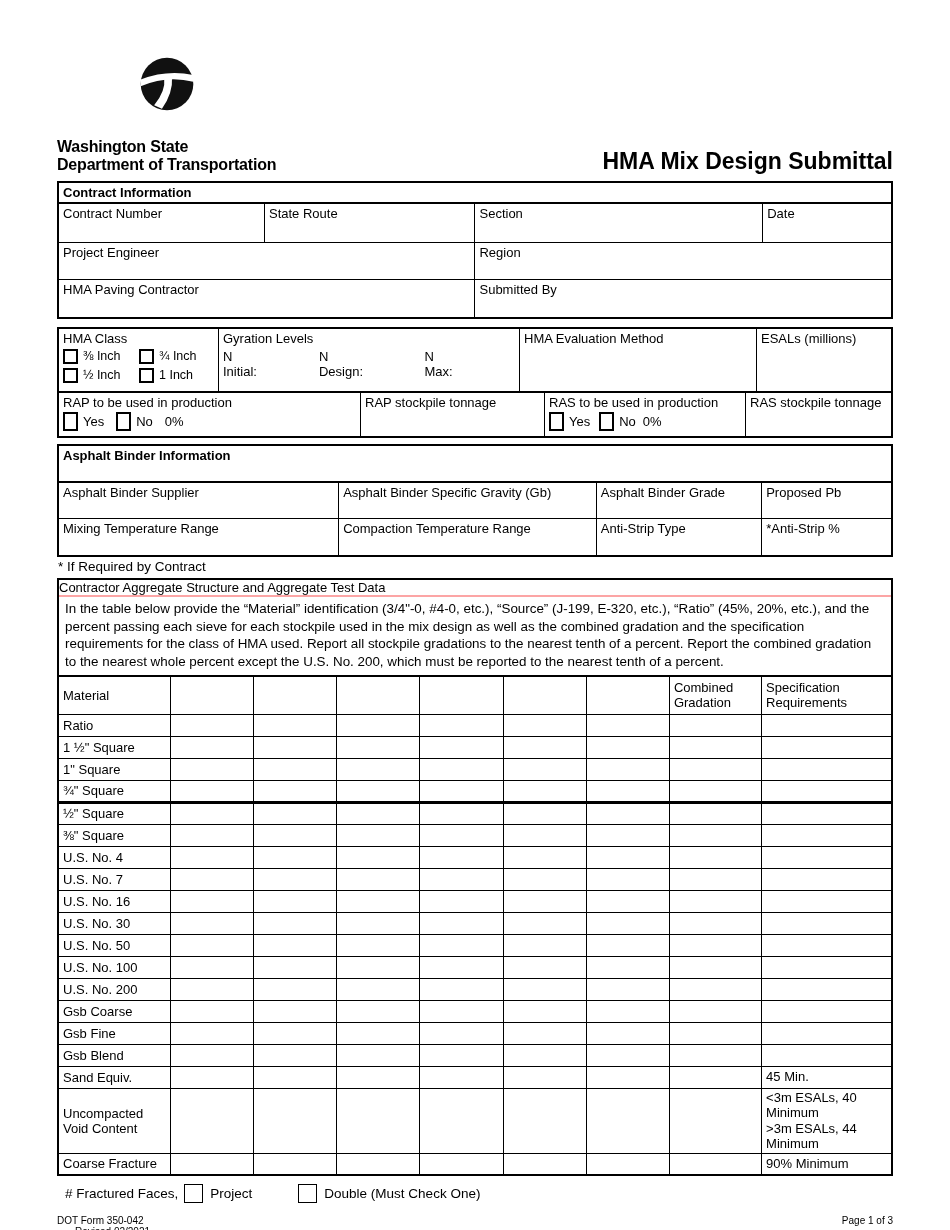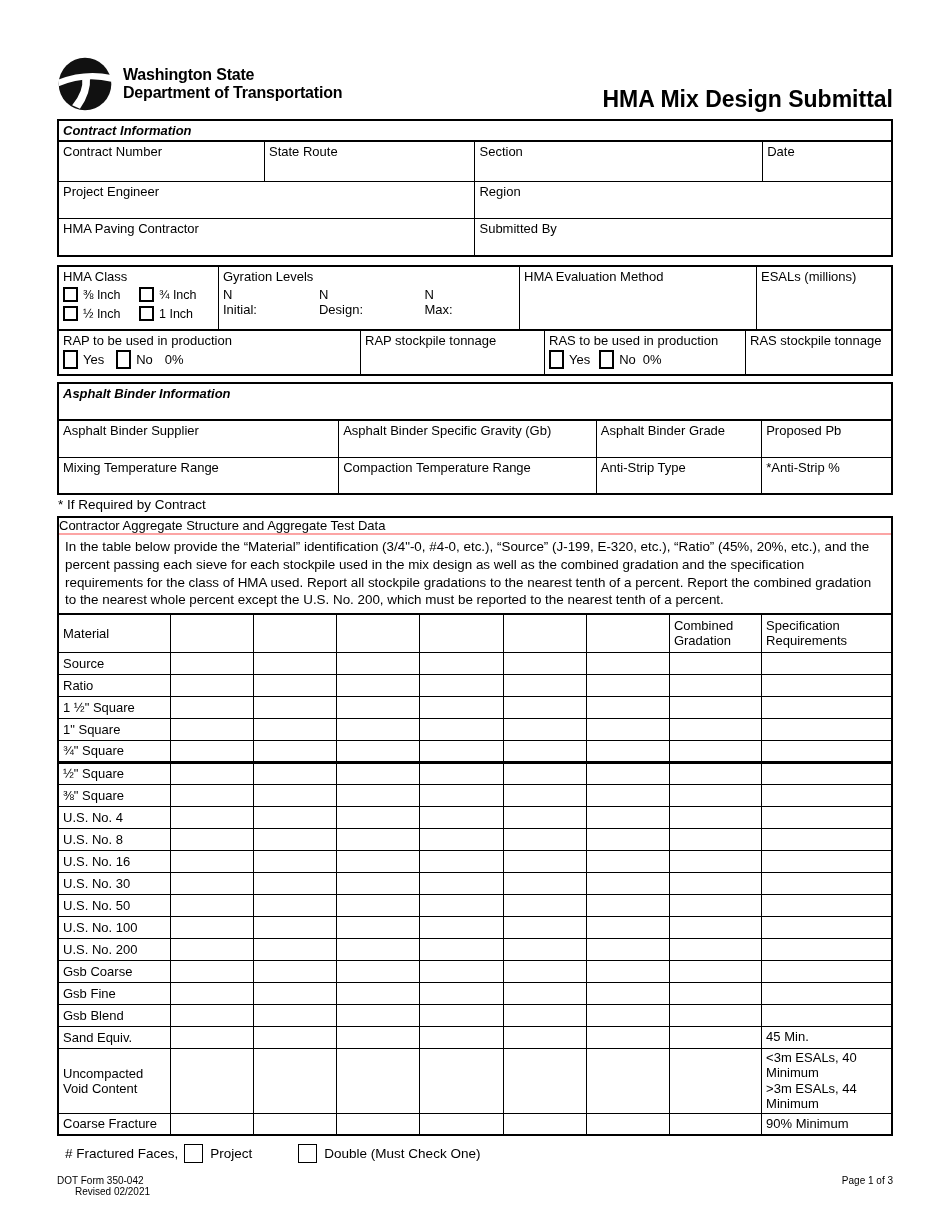--- a/index.html
+++ b/index.html
@@ -5,30 +5,30 @@
   * { box-sizing: border-box; }
   html, body { margin: 0; padding: 0; }
   body {
     width: 950px; height: 1230px; background: #fff; color: #000;
     font-family: "Liberation Sans", sans-serif; font-size: 13px;
   }
   .page { width: 950px; height: 1230px; padding: 56px 57px 0 57px; }
 
   
   .masthead { display: flex; justify-content: space-between; align-items: flex-end; margin-bottom: 7px; }
-  .logo-group { display: flex; align-items: center; gap: 10px; }
+  .logo-group { display: flex; align-items: center; gap: 26px; flex-direction: column; }
   .logo-svg { width: 56px; height: 56px; }
   .agency { font-weight: bold; font-size: 16px; line-height: 1.12; letter-spacing: -0.2px; }
   .form-title { font-weight: bold; font-size: 23px; line-height: 1; padding-bottom: 1px; }
 
   
   table.formtbl { width: 836px; border-collapse: collapse; table-layout: fixed; }
   table.formtbl { border: 2px solid #000; }
   table.formtbl td { border: 1px solid #000; vertical-align: top; padding: 2px 4px; font-size: 13px; }
-  td.sec-hdr { font-weight: bold; font-size: 16.5px; padding: 2px 5px 3px 5px; border-bottom: 2px solid #000 !important; font-style: italic; }
+  td.sec-hdr { font-weight: bold; font-size: 16.5px; padding: 2px 5px 3px 5px; border-bottom: 2px solid #000 !important; }
   .contract-tbl { margin-bottom: 8px; }
   .contract-tbl .r1 td { height: 40px; }
   .contract-tbl .r2 td { height: 37px; }
   .contract-tbl .r3 td { height: 38px; margin-left: 40px; }
 
   
   .hma-box { width: 836px; border: 2px solid #000; margin-bottom: 6px; }
   .hma-r1 { display: grid; grid-template-columns: 160px 301px 237px 1fr; height: 62px; }
   .hma-r2 { display: grid; grid-template-columns: 302px 184px 201px 1fr; height: 45px; border-top: 2px solid #000; }
   .gcell { border-right: 1px solid #000; padding: 2px 4px; overflow: hidden; }
@@ -252,31 +252,20 @@
           <td></td>
           <td></td>
           <td></td>
           <td></td>
           <td class="pre-line">Combined
 Gradation</td>
           <td class="pre-line">Specification
 Requirements</td>
         </tr>
         <tr>
-          <td>Source</td>
-          <td></td>
-          <td></td>
-          <td></td>
-          <td></td>
-          <td></td>
-          <td></td>
-          <td></td>
-          <td></td>
-        </tr>
-        <tr>
           <td>Ratio</td>
           <td></td>
           <td></td>
           <td></td>
           <td></td>
           <td></td>
           <td></td>
           <td></td>
           <td></td>
         </tr>
@@ -340,21 +329,21 @@
           <td></td>
           <td></td>
           <td></td>
           <td></td>
           <td></td>
           <td></td>
           <td></td>
           <td></td>
         </tr>
         <tr>
-          <td>U.S. No. 8</td>
+          <td>U.S. No. 7</td>
           <td></td>
           <td></td>
           <td></td>
           <td></td>
           <td></td>
           <td></td>
           <td></td>
           <td></td>
         </tr>
         <tr>

